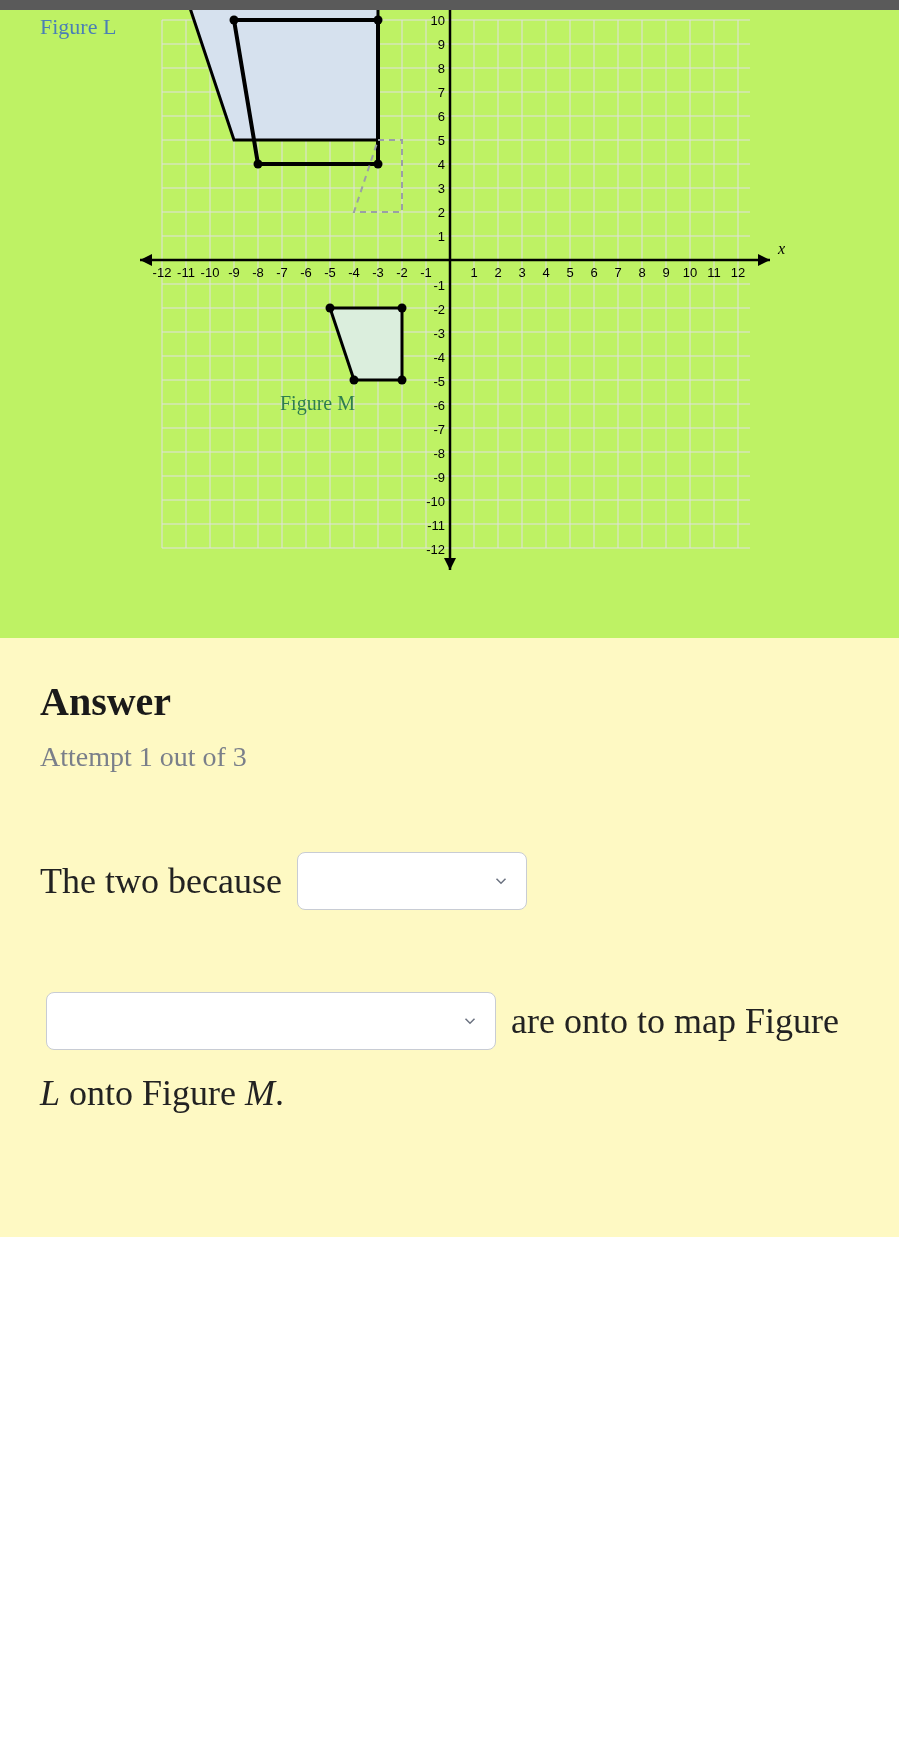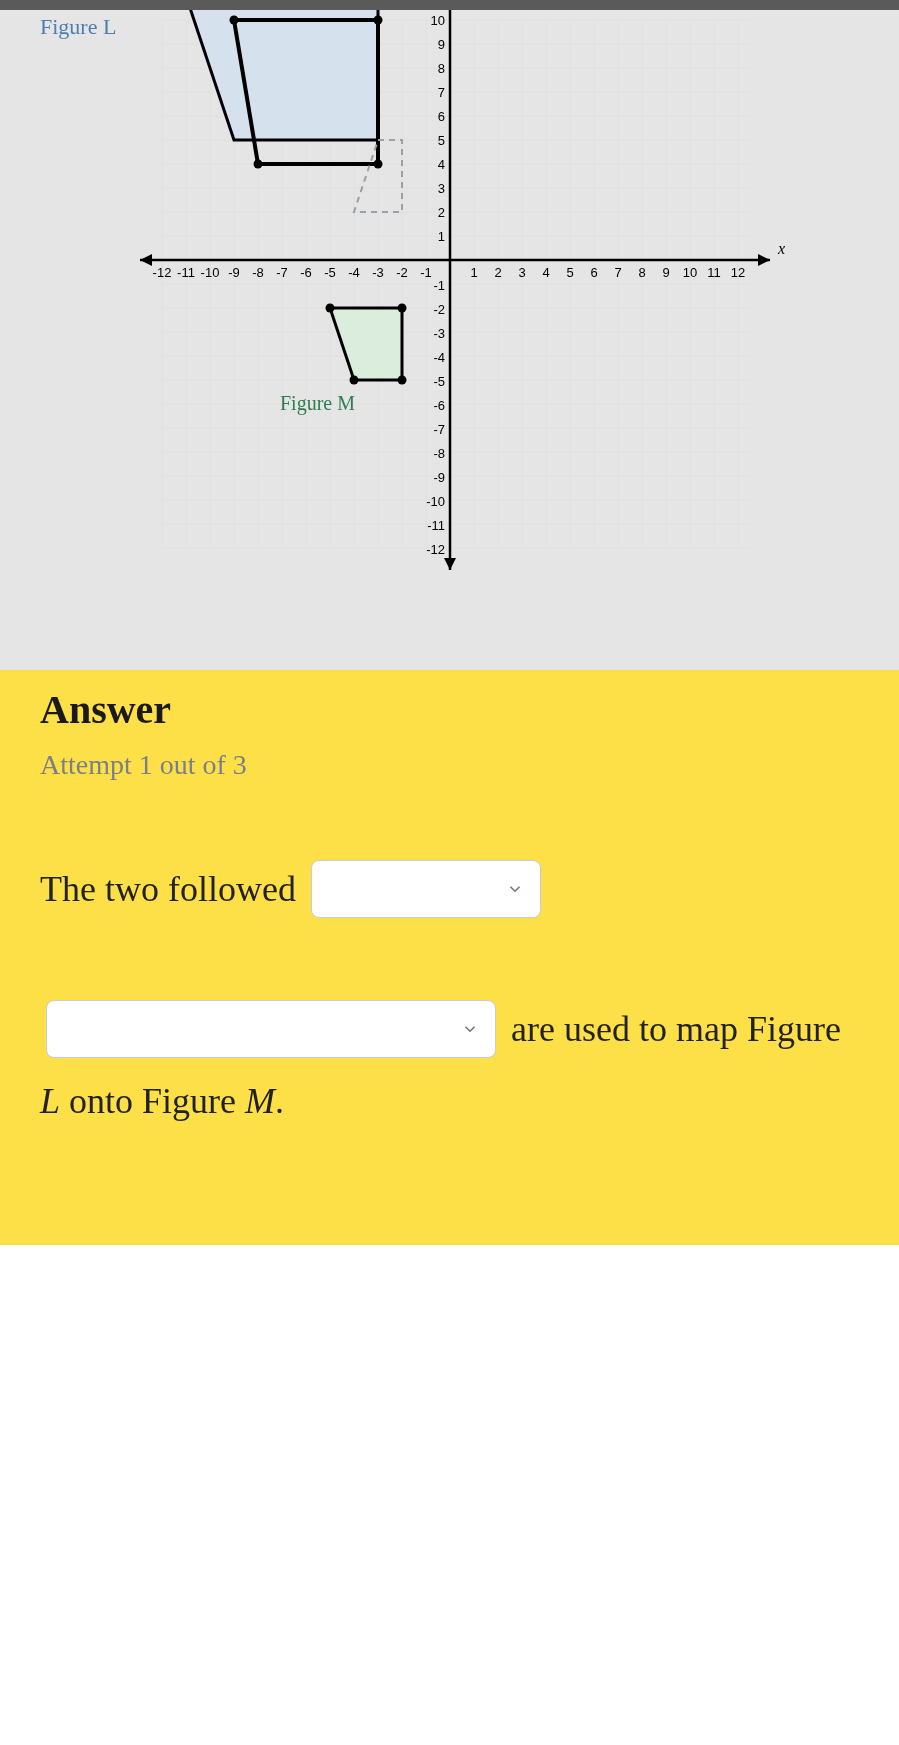--- a/index.html
+++ b/index.html
@@ -7,36 +7,36 @@
     font-family: Georgia, 'Times New Roman', serif;
     background: #fff;
     width: 899px;
     margin: 0 auto;
     color: #222;
   }
   .top-bar { height: 10px; background: #5a5a5a; }
   .graph-wrap {
     display: flex;
     justify-content: center;
-    padding: 0 0 80px 0;
-    background: #e5e5e5;
+    padding: 0 0 48px 0;
+    background: #bef264;
     position: relative;
   }
   .figure-l-label {
     position: absolute;
     top: 4px;
     left: 40px;
     color: #4a7fb5;
     font-size: 22px;
     font-family: Georgia, serif;
   }
   svg.graph { display: block; }
   .answer-panel {
-    background: #fde047;
-    padding: 16px 40px 60px 40px;
+    background: #fef9c3;
+    padding: 40px 40px 60px 40px;
   }
   .answer-title {
     font-size: 40px;
     font-weight: bold;
     color: #1a1a1a;
     margin-bottom: 16px;
   }
   .attempt {
     font-size: 28px;
     color: #7a7f8a;
@@ -213,28 +213,28 @@
     </g>
   </svg>
 </div>
 
 <div class="answer-panel">
   <div class="answer-title">Answer</div>
   <div class="attempt">Attempt 1 out of 3</div>
 
 
   <div class="sentence">
-    <span class="text">The two followed</span>
+    <span class="text">The two because</span>
     <span class="dropdown w3">
       <svg class="chev" viewBox="0 0 24 24">
           <polyline points="6 9 12 15 18 9"></polyline>
         </svg>
     </span>
     <br>
     <br>
     <span class="dropdown w4">
       <svg class="chev" viewBox="0 0 24 24">
           <polyline points="6 9 12 15 18 9"></polyline>
         </svg>
     </span>
-    <span class="text">are used to map Figure </span><span class="text ital">L</span><span class="text"> onto Figure </span><span class="text ital">M</span><span class="text">.</span>
+    <span class="text">are onto to map Figure </span><span class="text ital">L</span><span class="text"> onto Figure </span><span class="text ital">M</span><span class="text">.</span>
   </div>
 </div>
 
 </body></html>

